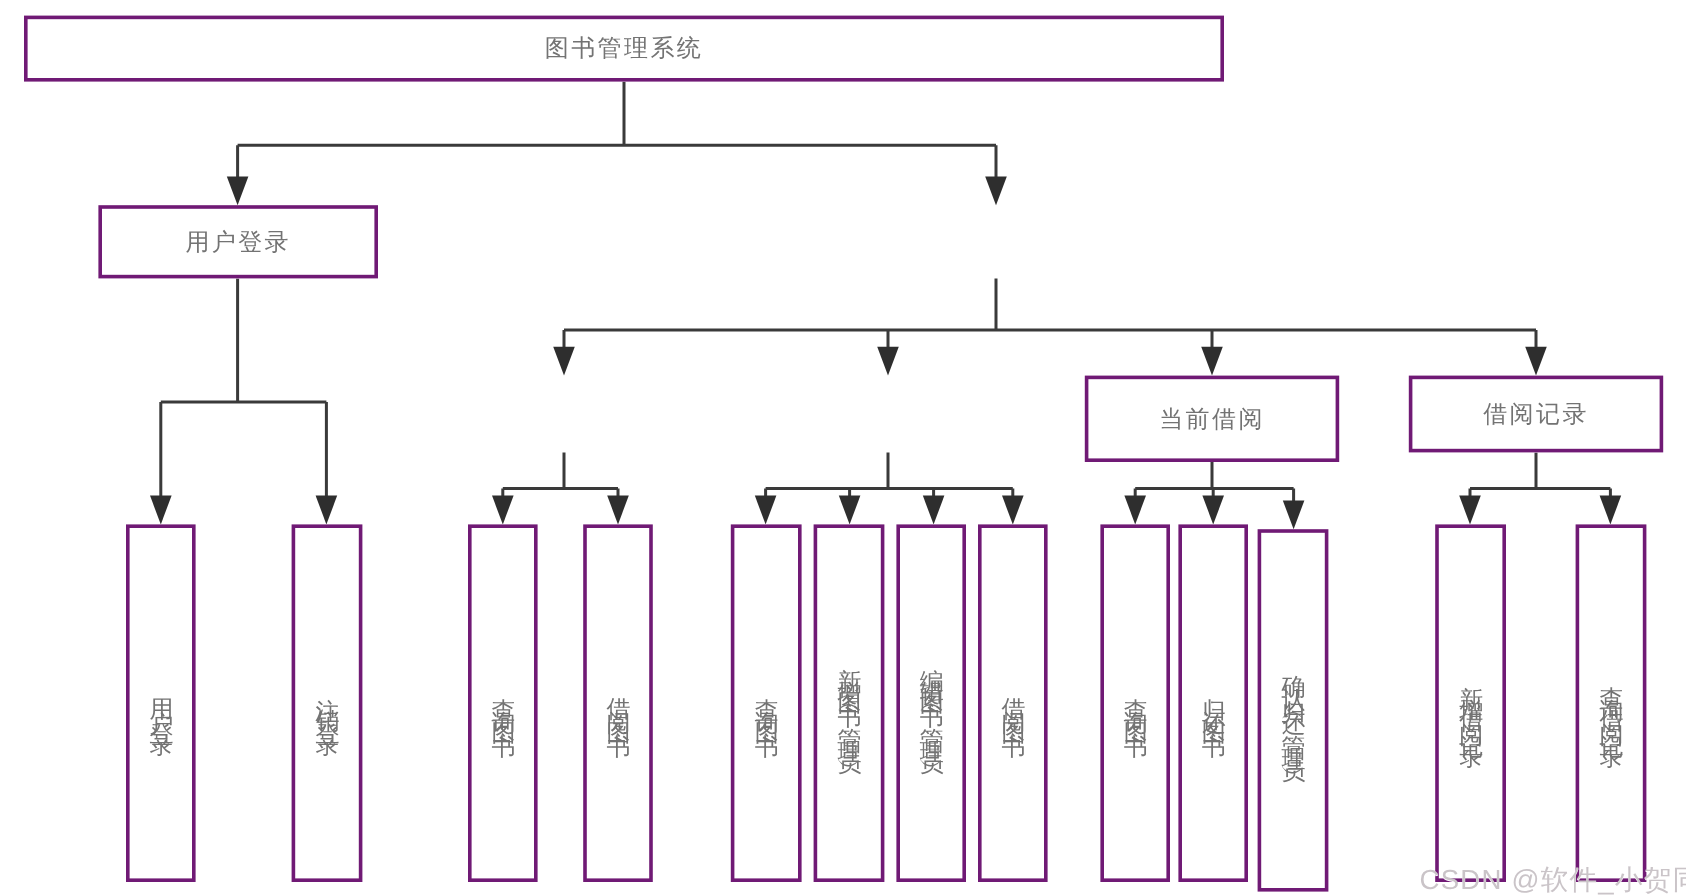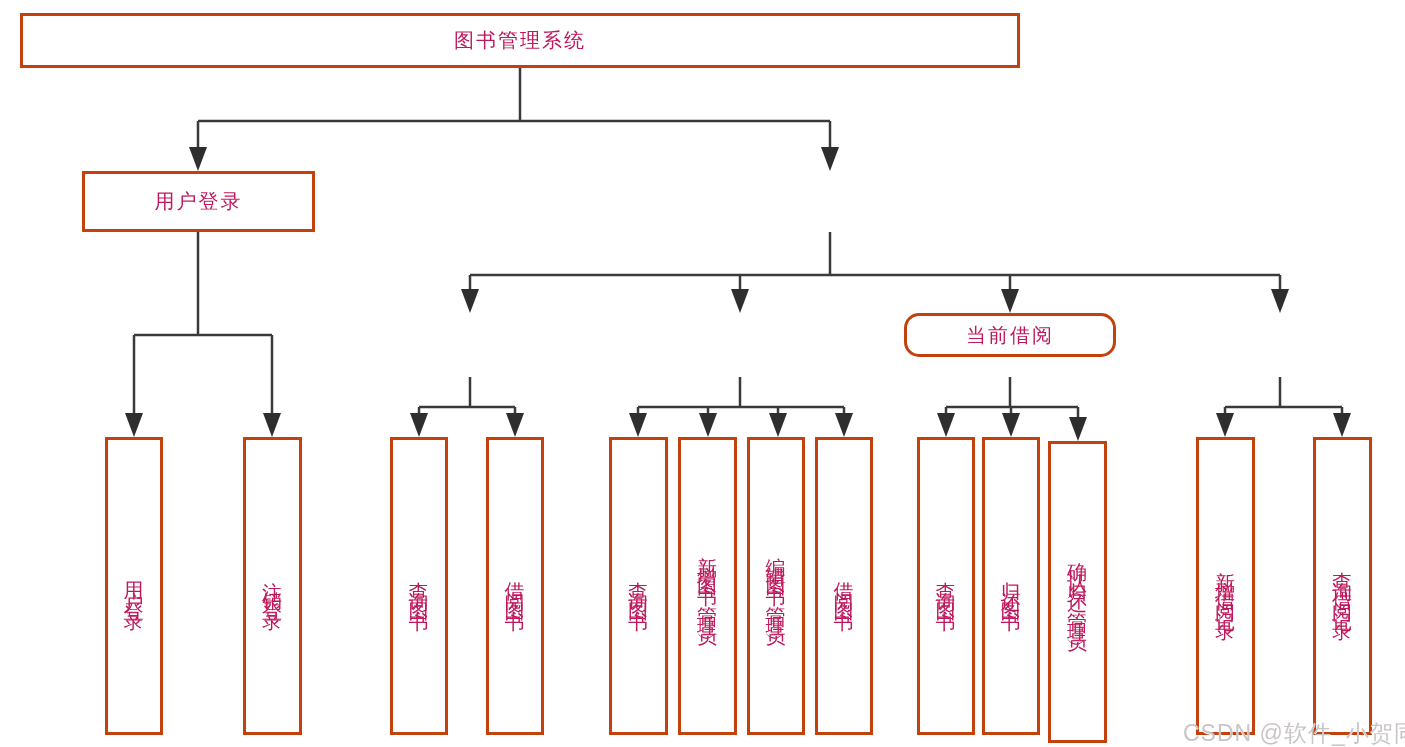--- a/index.html
+++ b/index.html
@@ -3,21 +3,21 @@
 <meta charset="utf-8">
 <style>
   html,body { margin:0; padding:0; background:#ffffff; }
   .stage {
     position:relative; width:1405px; height:747px; background:#ffffff;
     font-family:"Liberation Sans","DejaVu Sans",sans-serif; overflow:hidden;
   }
   .connectors { position:absolute; left:0; top:0; pointer-events:none; }
   .node {
     position:absolute; box-sizing:border-box; background:#ffffff;
-    border:3px solid #c2410c; color:#be185d;
+    border:3px solid #701a75; color:#737373;
     display:flex; align-items:center; justify-content:center;
   }
   .h-node { font-size:20px; letter-spacing:2px; white-space:nowrap; }
   .v-node {
     writing-mode:vertical-rl; font-size:20px; letter-spacing:10px;
     line-height:1; text-align:center;
   }
   .watermark {
     position:absolute; left:1183px; top:718px; font-size:23px;
     color:#cac4c8; letter-spacing:1px; white-space:nowrap;
@@ -66,21 +66,22 @@
       <polygon points="1069,417 1087,417 1078,441"></polygon>
       <polygon points="1216,413 1234,413 1225,437"></polygon>
       <polygon points="1333,413 1351,413 1342,437"></polygon>
     </g>
   </svg>
 
   <div class="node h-node" style="left:20px; top:13px; width:1000px; height:55px;">图书管理系统</div>
 
   <div class="node h-node" style="left:82px; top:171px; width:233px; height:61px;">用户登录</div>
 
-  <div class="node h-node" style="left:904px; top:313px; width:212px; height:44px;border-radius:15px;">当前借阅</div>
+  <div class="node h-node" style="left:904px; top:313px; width:212px; height:72px;">当前借阅</div>
+  <div class="node h-node" style="left:1174px; top:313px; width:212px; height:64px;">借阅记录</div>
 
   <div class="node v-node" style="left:105px; top:437px; width:58px; height:298px;">用户登录</div>
   <div class="node v-node" style="left:243px; top:437px; width:59px; height:298px;">注销登录</div>
   <div class="node v-node" style="left:390px; top:437px; width:58px; height:298px;">查询图书</div>
   <div class="node v-node" style="left:486px; top:437px; width:58px; height:298px;">借阅图书</div>
   <div class="node v-node" style="left:609px; top:437px; width:59px; height:298px;">查询图书</div>
   <div class="node v-node" style="left:678px; top:437px; width:59px; height:298px;">新增图书（管理员）</div>
   <div class="node v-node" style="left:747px; top:437px; width:58px; height:298px;">编辑图书（管理员）</div>
   <div class="node v-node" style="left:815px; top:437px; width:58px; height:298px;">借阅图书</div>
   <div class="node v-node" style="left:917px; top:437px; width:58px; height:298px;">查询图书</div>

